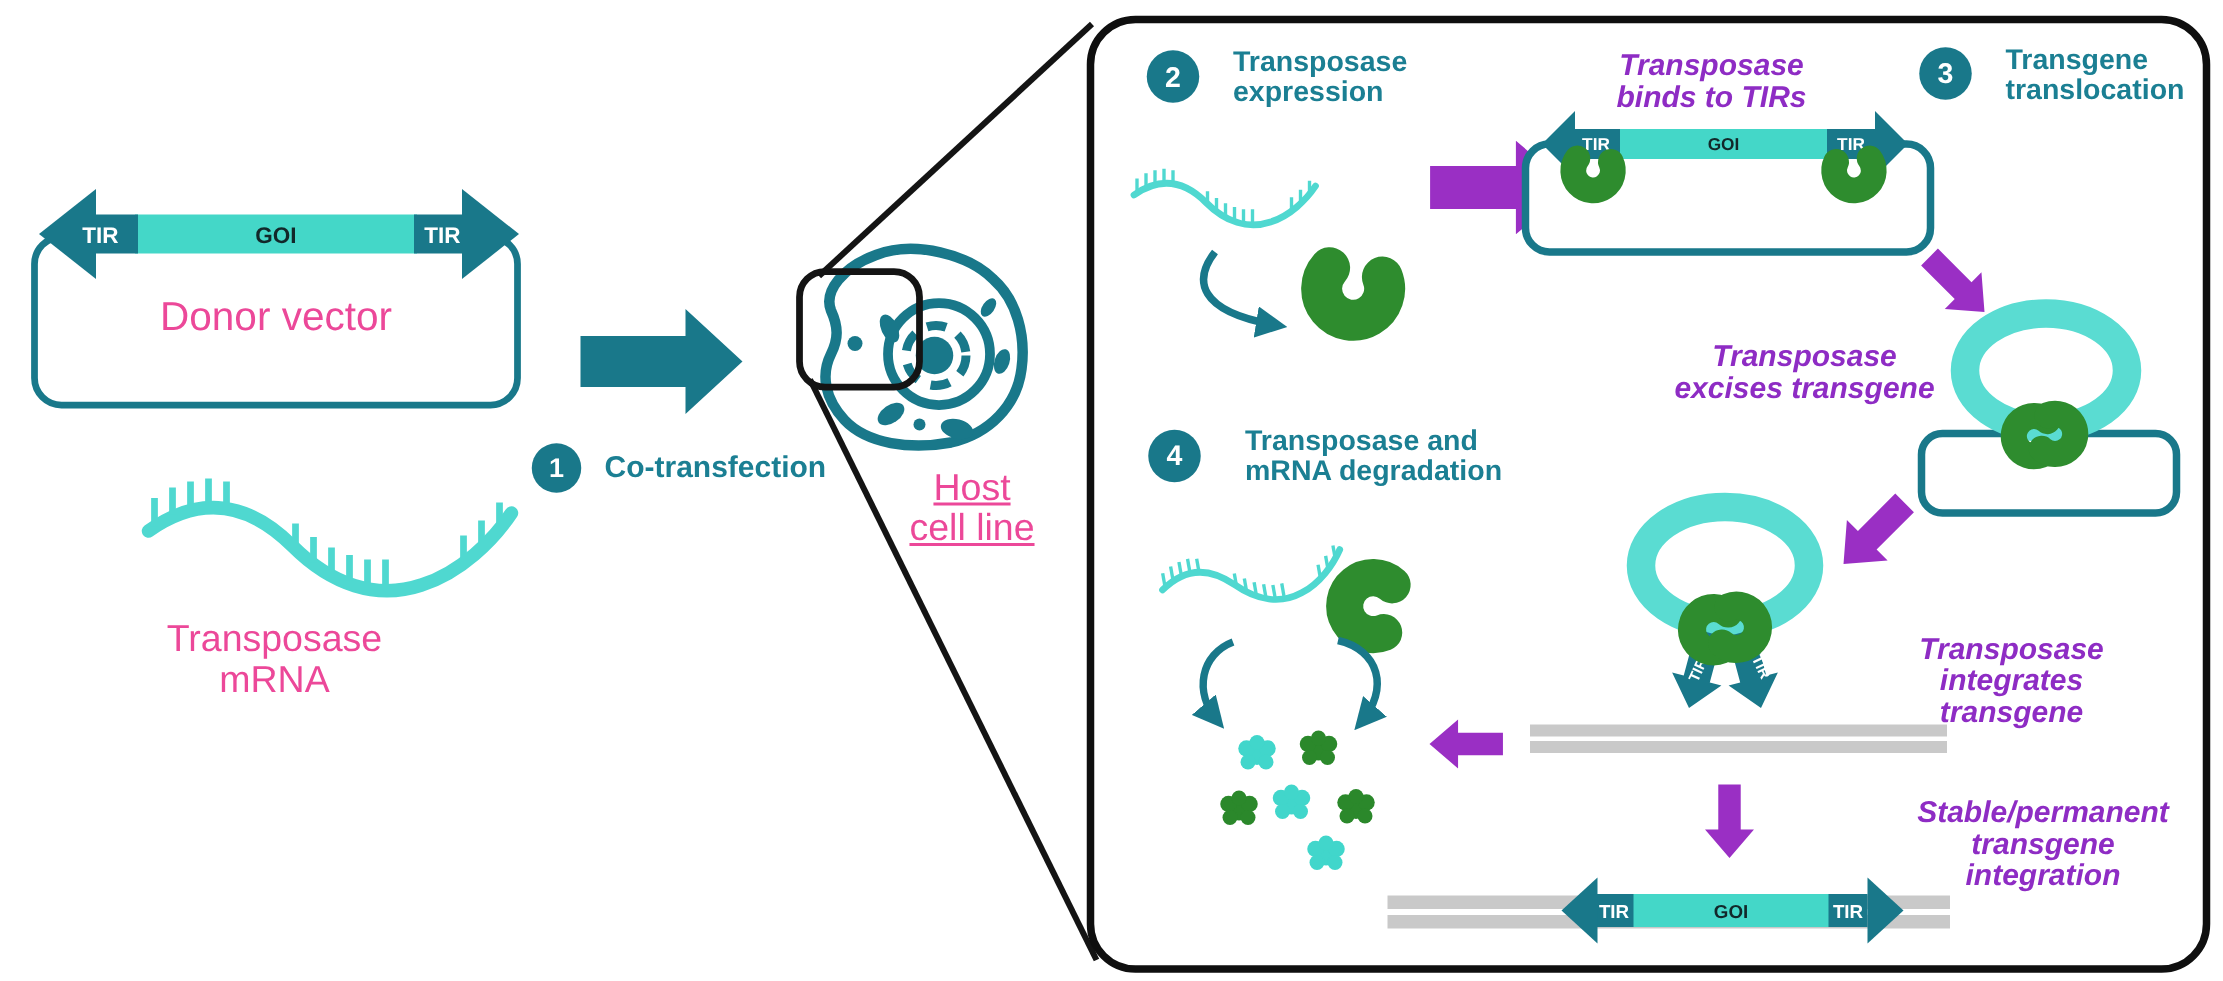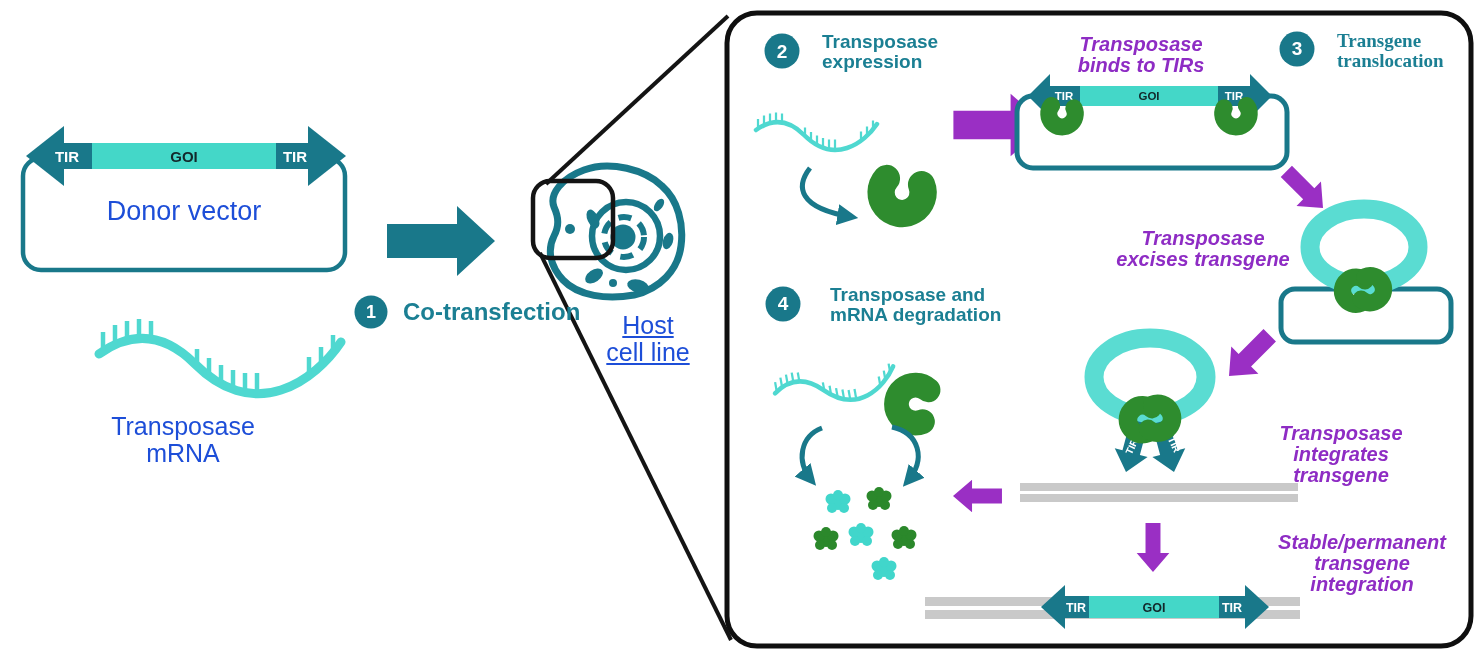--- a/index.html
+++ b/index.html
@@ -3,21 +3,21 @@
 <meta charset="utf-8">
 <style>
   html,body{margin:0;padding:0;background:#fff;}
   #canvas{position:relative;width:1482px;height:654px;background:#fff;overflow:hidden;
           font-family:"Liberation Sans",sans-serif;}
   #shapes{position:absolute;left:0;top:0;}
   .lbl{position:absolute;white-space:pre-line;}
   .teal-lbl{color:#1b7f93;font-weight:700;font-size:19px;line-height:20px;}
   .purple-lbl{color:#8e2cc4;font-style:italic;font-weight:700;font-size:20px;line-height:21px;
               text-align:center;transform:translateX(-50%);}
-  .ink-lbl{color:#1d4ed8;font-weight:400;font-size:25px;line-height:27px;
+  .ink-lbl{color:#ec4899;font-weight:400;font-size:25px;line-height:27px;
            text-align:center;transform:translateX(-50%);}
   .ink-lg{font-size:27px;}
   svg text{font-family:"Liberation Sans",sans-serif;}
 </style>
 </head>
 <body>
 
 <div id="canvas">
 
 <svg id="shapes" width="1482" height="654" viewBox="0 0 1482 654">
@@ -199,32 +199,32 @@
     <text x="1154" y="612" text-anchor="middle" font-size="12.5" font-weight="bold" fill="#12282a">GOI</text>
     <text x="1232" y="612" text-anchor="middle" font-size="12.5" font-weight="bold" fill="#fff">TIR</text>
   </g>
 </svg>
 
 <div class="lbl ink-lbl ink-lg" style="left:184px;top:198px;">Donor vector</div>
 
 <div class="lbl ink-lbl" style="left:183px;top:413px;">Transposase
 mRNA</div>
 
-<div class="lbl teal-lbl" style="left:403px;top:302px;font-size:24px;">Co-transfection</div>
+<div class="lbl teal-lbl" style="left:403px;top:302px;font-size:20px;">Co-transfection</div>
 
 <div class="lbl ink-lbl" style="left:648px;top:312px;text-decoration:underline;">Host
 cell line</div>
 
 <div class="lbl teal-lbl" style="left:822px;top:32px;">Transposase
 expression</div>
 
 <div class="lbl purple-lbl" style="left:1141px;top:34px;">Transposase
 binds to TIRs</div>
 
-<div class="lbl teal-lbl" style="left:1337px;top:31px;font-family:Liberation Serif, serif;">Transgene
+<div class="lbl teal-lbl" style="left:1337px;top:31px;">Transgene
 translocation</div>
 
 <div class="lbl purple-lbl" style="left:1203px;top:228px;">Transposase
 excises transgene</div>
 
 <div class="lbl teal-lbl" style="left:830px;top:285px;">Transposase and
 mRNA degradation</div>
 
 <div class="lbl purple-lbl" style="left:1341px;top:423px;">Transposase
 integrates transgene</div>

